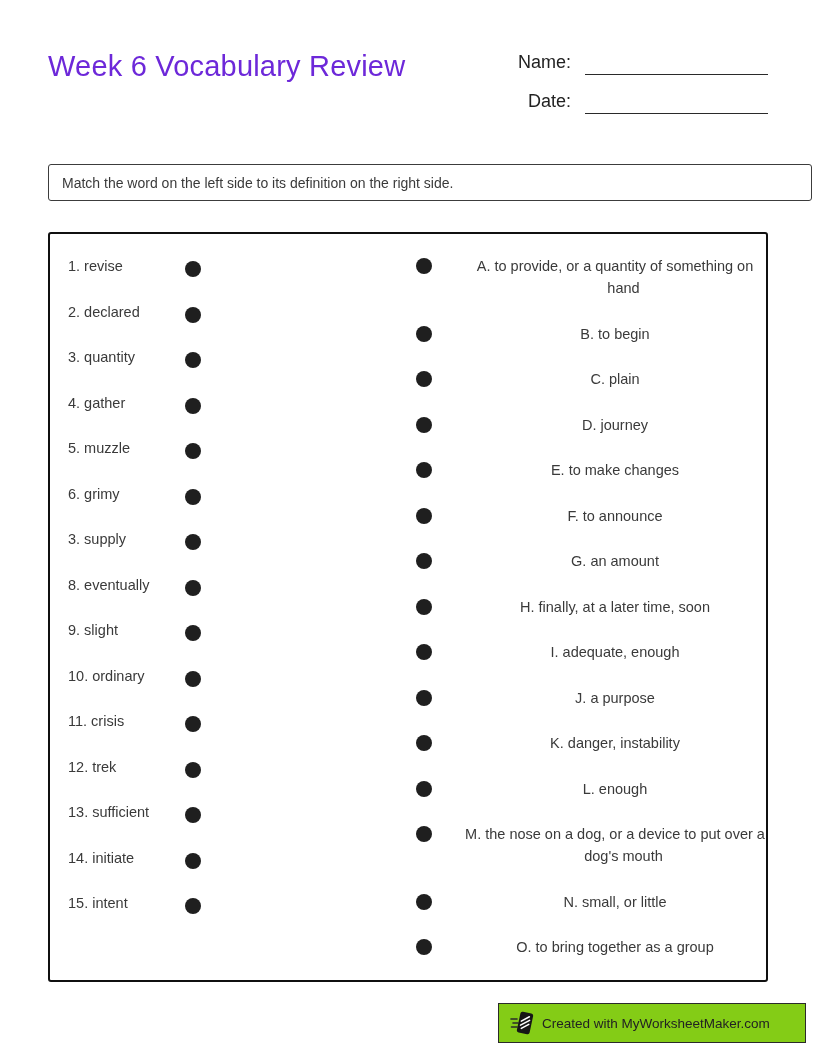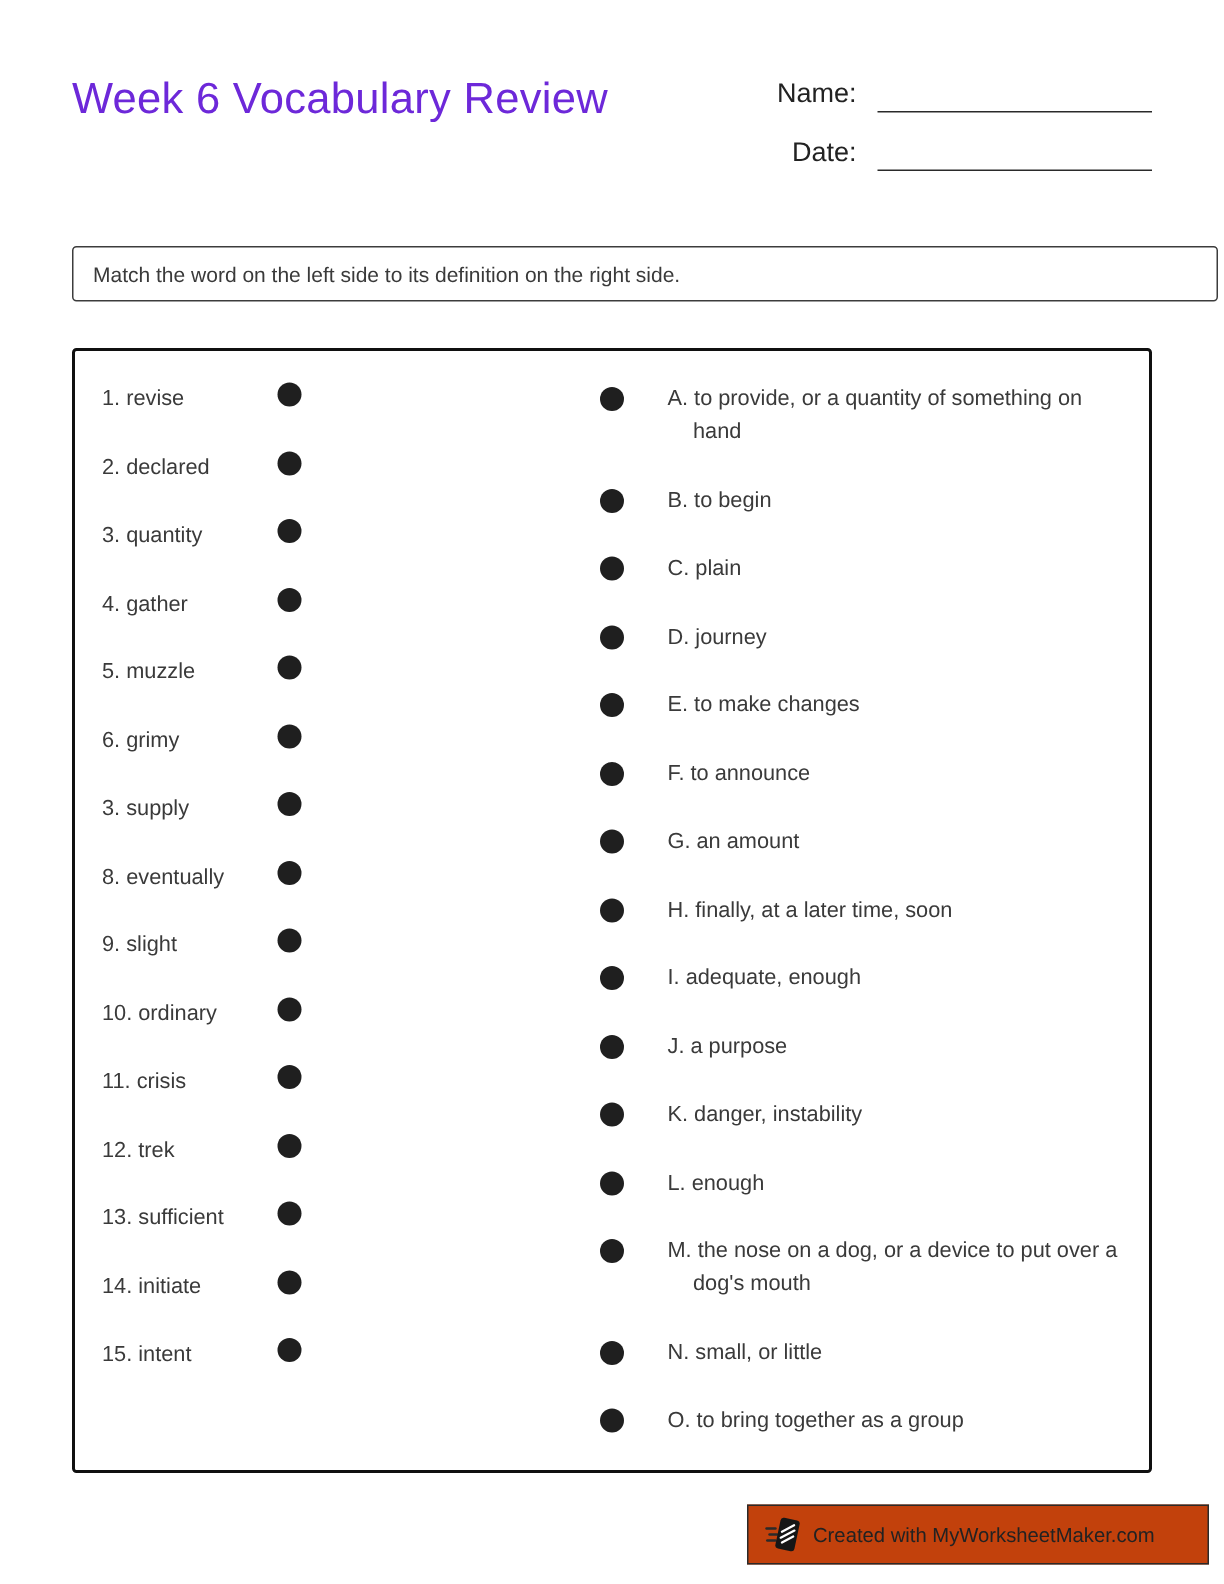--- a/index.html
+++ b/index.html
@@ -78,37 +78,38 @@
     top: 0;
     padding-top: 21px;
     display: flex;
     flex-direction: column;
     gap: 23.5px;
   }
   .word-row {
     width: 133px;
     min-height: 22px;
     display: flex;
-    align-items: flex-start;
+    align-items: flex-end;
     justify-content: space-between;
   }
   .word-text {
     font-size: 14.5px;
     line-height: 22px;
     color: #3a3a3a;
     white-space: nowrap;
   }
   .defs-col {
     position: absolute;
-    left: 350px;
+    left: 366px;
     top: 0;
     padding-top: 21px;
     display: flex;
     flex-direction: column;
     gap: 23.5px;
+    text-align: center;
   }
   .def-row {
     display: flex;
     align-items: flex-start;
   }
   .def-text {
     margin-left: 29px;
     width: 308px;
     font-size: 14.5px;
     line-height: 22px;
@@ -130,21 +131,21 @@
     position: absolute;
     left: 498px;
     top: 1003px;
     width: 308px;
     height: 40px;
     border: 1.5px solid #2a2a2a;
     display: flex;
     align-items: center;
     padding: 0 11px;
     gap: 8px;
-    background: #c2410c;
+    background: #84cc16;
   }
   .footer-text {
     font-size: 13.5px;
     color: #222222;
     white-space: nowrap;
   }
   .logo-svg { display: block; }
 </style>
 </head>
 <body>

